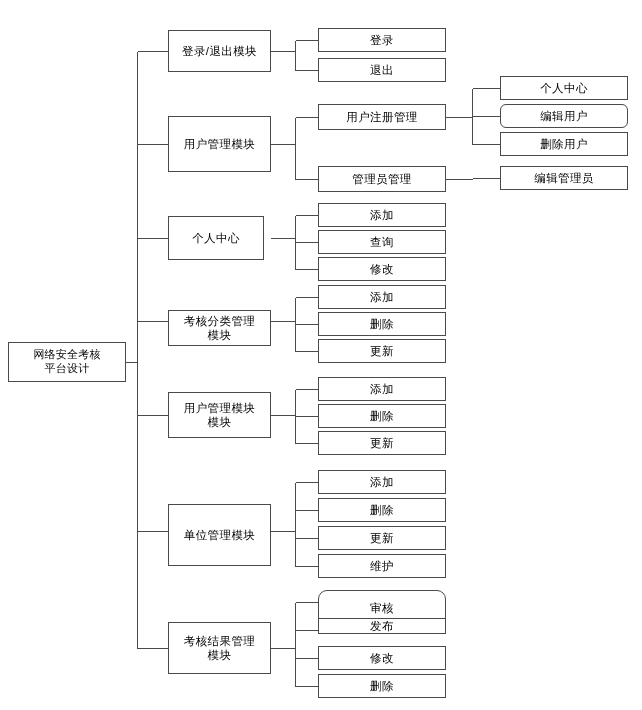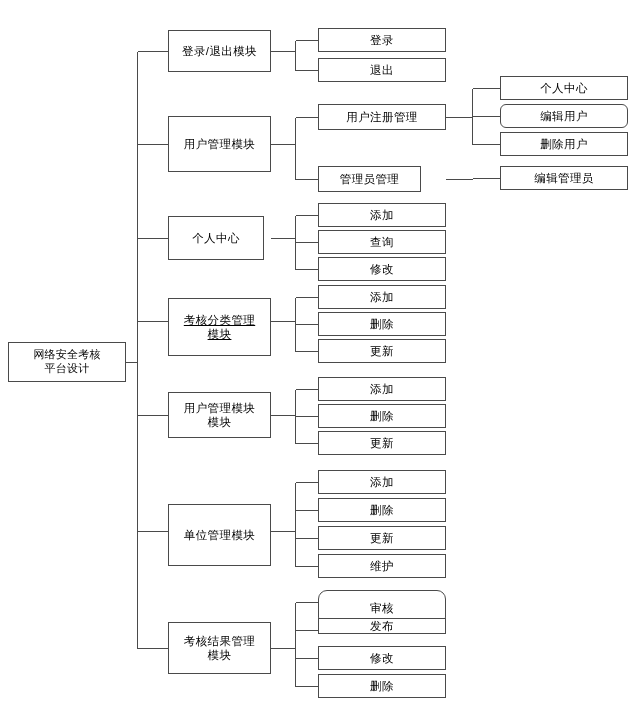--- a/index.html
+++ b/index.html
@@ -109,31 +109,31 @@
       <polyline points="472.5,178.5 472.5,179.5" fill="none" stroke="#4a4a4a" stroke-width="1" shape-rendering="crispEdges"></polyline>
       <polyline points="472.5,178.5 500,178.5" fill="none" stroke="#4a4a4a" stroke-width="1" shape-rendering="crispEdges"></polyline>
     </svg>
 
   <div id="nodes">
       <div class="node root" style="left: 8px; top: 342px; width: 118px; height: 40px;">网络安全考核
 平台设计</div>
       <div class="node lvl2" style="left: 168px; top: 30px; width: 103px; height: 42px;">登录/退出模块</div>
       <div class="node lvl2" style="left: 168px; top: 116px; width: 103px; height: 56px;">用户管理模块</div>
       <div class="node lvl2" style="left: 168px; top: 216px; width: 96px; height: 44px;">个人中心</div>
-      <div class="node lvl2" style="left: 168px; top: 298px; width: 103px; height: 58px; text-decoration: underline;">考核分类管理
+      <div class="node lvl2" style="left: 168px; top: 310px; width: 103px; height: 36px;">考核分类管理
 模块</div>
       <div class="node lvl2" style="left: 168px; top: 392px; width: 103px; height: 46px;">用户管理模块
 模块</div>
       <div class="node lvl2" style="left: 168px; top: 504px; width: 103px; height: 62px;">单位管理模块</div>
       <div class="node lvl2" style="left: 168px; top: 622px; width: 103px; height: 52px;">考核结果管理
 模块</div>
       <div class="node lvl3" style="left: 318px; top: 28px; width: 128px; height: 24px;">登录</div>
       <div class="node lvl3" style="left: 318px; top: 58px; width: 128px; height: 24px;">退出</div>
       <div class="node lvl3" style="left: 318px; top: 104px; width: 128px; height: 26px;">用户注册管理</div>
-      <div class="node lvl3" style="left: 318px; top: 166px; width: 103px; height: 26px;">管理员管理</div>
+      <div class="node lvl3" style="left: 318px; top: 166px; width: 128px; height: 26px;">管理员管理</div>
       <div class="node lvl3" style="left: 318px; top: 203px; width: 128px; height: 24px;">添加</div>
       <div class="node lvl3" style="left: 318px; top: 230px; width: 128px; height: 24px;">查询</div>
       <div class="node lvl3" style="left: 318px; top: 257px; width: 128px; height: 24px;">修改</div>
       <div class="node lvl3" style="left: 318px; top: 285px; width: 128px; height: 24px;">添加</div>
       <div class="node lvl3" style="left: 318px; top: 312px; width: 128px; height: 24px;">删除</div>
       <div class="node lvl3" style="left: 318px; top: 339px; width: 128px; height: 24px;">更新</div>
       <div class="node lvl3" style="left: 318px; top: 377px; width: 128px; height: 24px;">添加</div>
       <div class="node lvl3" style="left: 318px; top: 404px; width: 128px; height: 24px;">删除</div>
       <div class="node lvl3" style="left: 318px; top: 431px; width: 128px; height: 24px;">更新</div>
       <div class="node lvl3" style="left: 318px; top: 470px; width: 128px; height: 24px;">添加</div>

